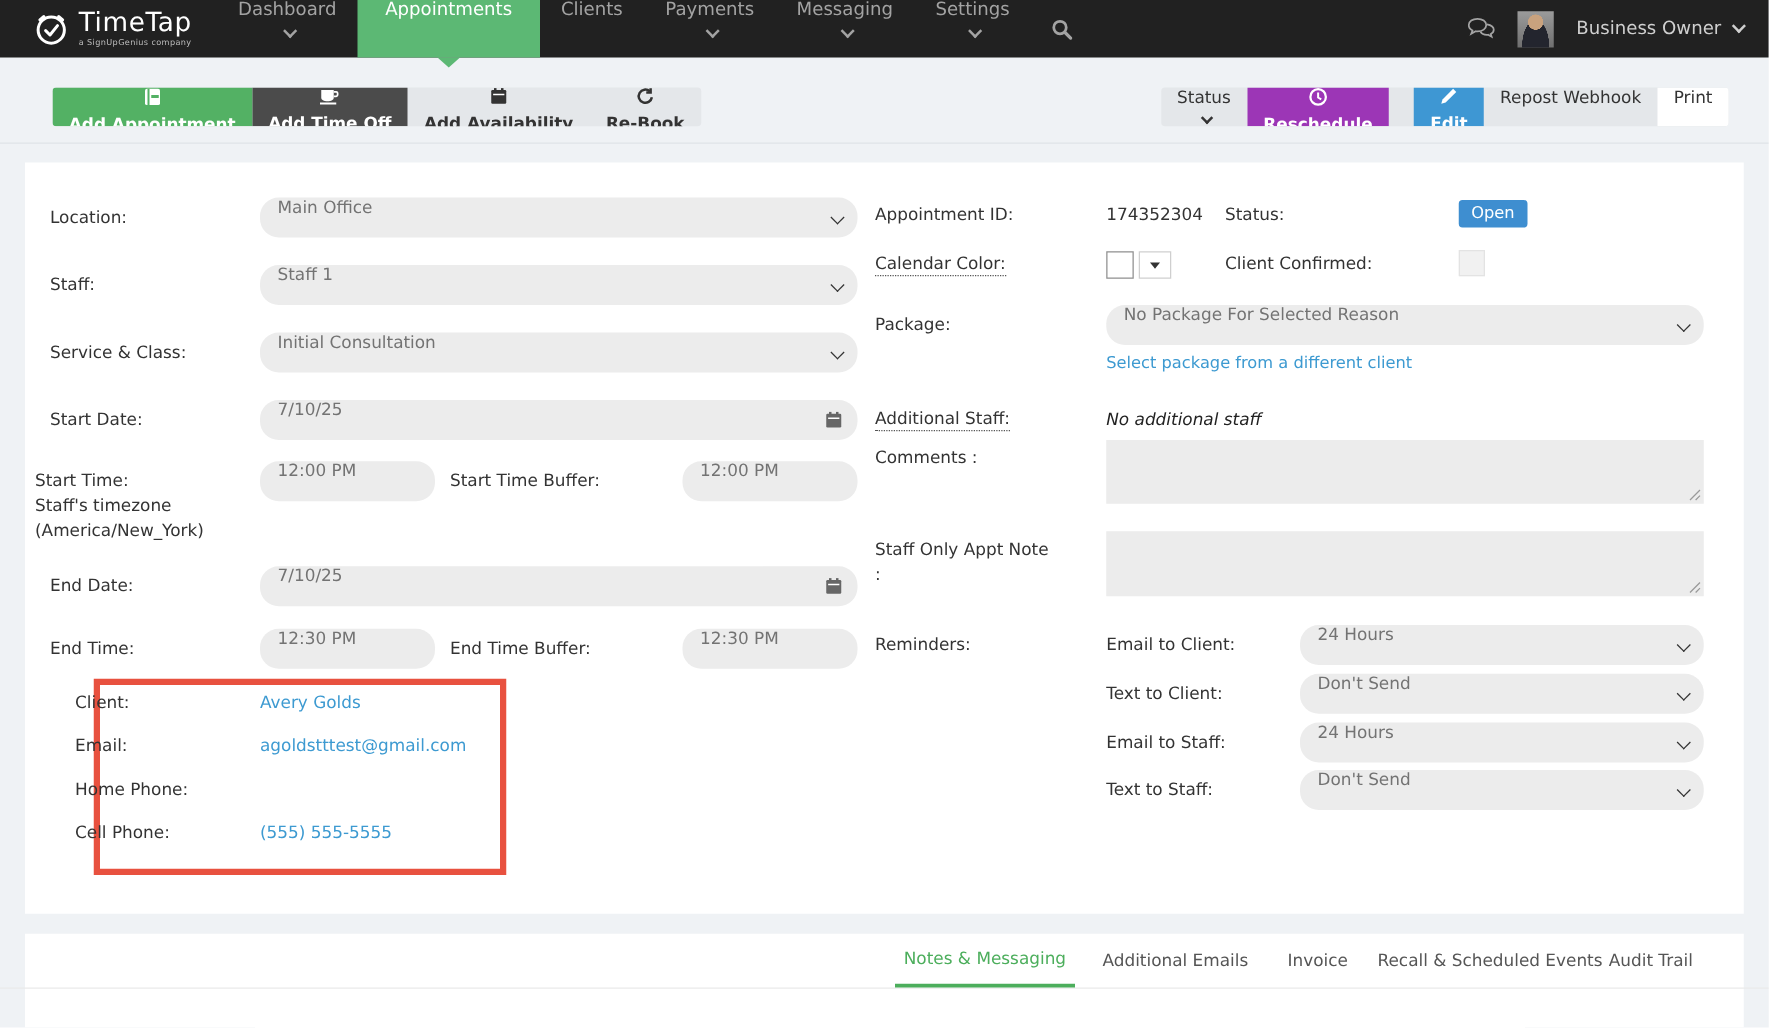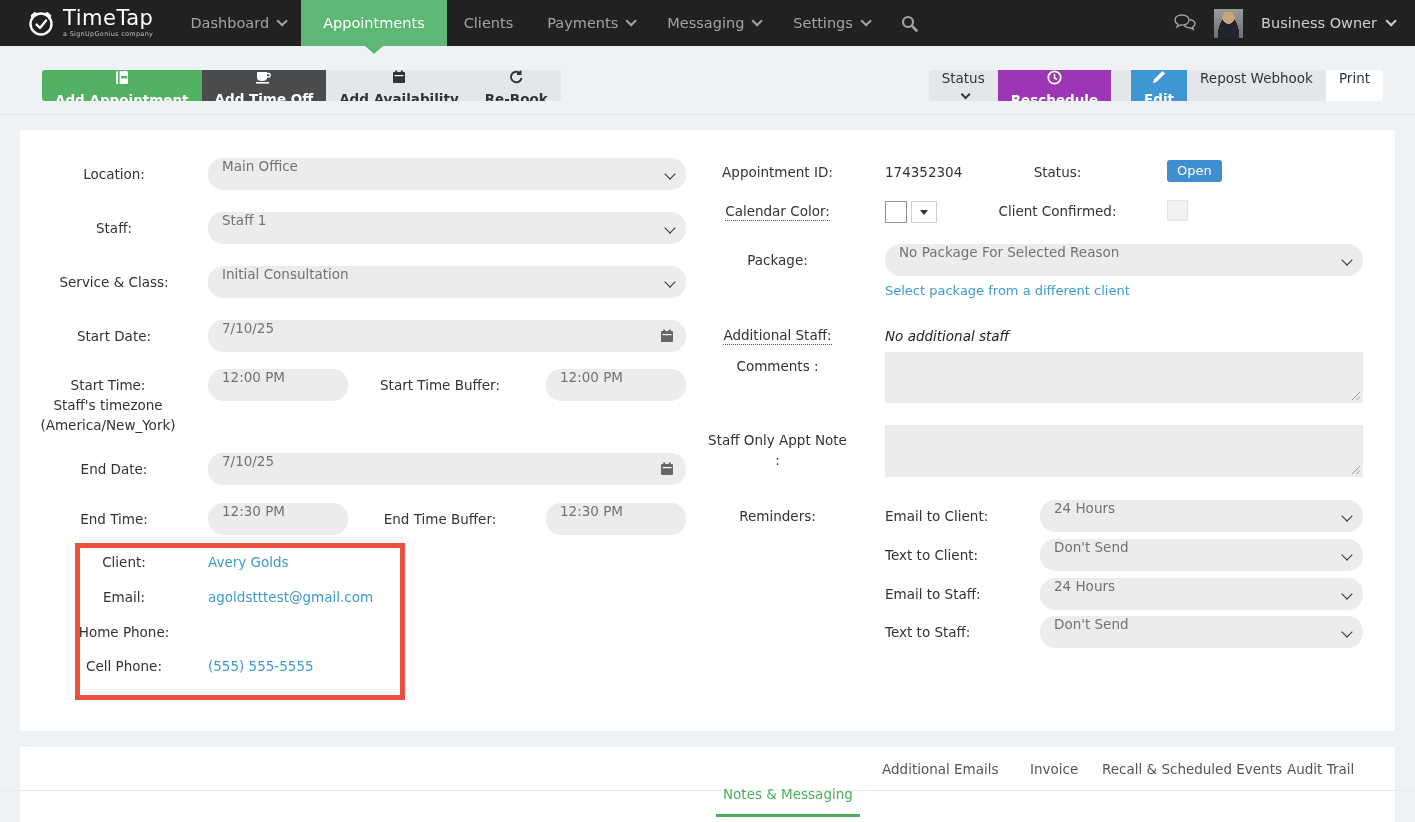--- a/index.html
+++ b/index.html
@@ -16,21 +16,21 @@
     position:absolute; top:0; left:0; right:0; height:46px;
     background:#212121; display:flex; align-items:stretch; z-index:5;
   }
   .brand { display:flex; align-items:center; padding:0 20px 0 26px; gap:7px; }
   .brand-text { color:#fff; line-height:1; }
   .brand-name { font-size:21px; font-weight:400; letter-spacing:.5px; }
   .brand-tagline { font-size:6.5px; color:#bdbdbd; margin-top:2px; letter-spacing:.3px; }
   .nav-items { display:flex; align-items:stretch; }
   .nav-item {
     display:flex; align-items:center; gap:7px; padding:0 17px;
-    color:#a3a3a3; font-size:14.5px; cursor:pointer; position:relative;
+    color:#a3a3a3; font-size:14.5px; cursor:pointer; position:relative;flex-direction:column;
   }
   .nav-item.active { background:#5cb874; color:#fff; padding:0 22px; }
   .nav-item.active::after {
     content:""; position:absolute; left:50%; bottom:-8px; margin-left:-9px;
     border-left:9px solid transparent; border-right:9px solid transparent;
     border-top:8px solid #5cb874;
   }
   .chev { width:8px; height:8px; border-right:2px solid currentColor; border-bottom:2px solid currentColor;
     transform:rotate(45deg) translateY(-3px); display:inline-block; }
   .nav-search { display:flex; align-items:center; padding:0 16px; color:#a3a3a3; }
@@ -61,41 +61,41 @@
   .tbtn.blue  { background:#3e97d3; color:#fff;margin-left:20px; }
   .tbtn.white { background:#fff; color:#333; font-weight:400; }
   .icon { display:inline-flex; }
 
   
   .card { position:absolute; background:#fff; left:20px; right:20px; }
   .card1 { top:130px; height:601px; }
   .card2 { top:747px; height:75px; }
 
   
-  .lbl { position:absolute; text-align:center; color:#333; font-size:13.5px; }
+  .lbl { position:absolute; text-align:left; color:#333; font-size:13.5px; }
   .sel, .inp {
     position:absolute; height:32px; background:#ececec; display:flex; align-items:flex-start;
     padding:0 14px; color:#737373; font-size:13.5px; cursor:pointer;border-radius:15px;
   }
   .sel .selchev {
     position:absolute; right:12px; top:12px; width:8px; height:8px;
     border-right:1.5px solid #333; border-bottom:1.5px solid #333; transform:rotate(45deg);
   }
   .ta { position:absolute; background:#ececec; }
   .ta svg { position:absolute; right:2px; bottom:2px; }
   .link { color:#3d9ad1; cursor:pointer; }
   .dotted { border-bottom:1px dotted #555; padding-bottom:1px; cursor:help; }
   .badge { position:absolute; background:#3e8ed0; color:#fff; font-size:13px; padding:3px 10px 4px; border-radius:3px; }
   .redbox { position:absolute; left:75px; top:543px; width:330px; height:157px; border:5px solid #e8513f; }
 
   
   .tabs { position:absolute; left:0; right:0; top:747px; height:44px; border-bottom:1px solid #eaeaea; }
   .tab { position:absolute; top:0; height:43px; display:flex; align-items:center; padding:0 4px;
          color:#555; font-size:13.5px; cursor:pointer; }
-  .tab.active { color:#4cae5c; border-bottom:3px solid #4cae5c; padding:16px 7px;margin-top:27px; }
+  .tab.active { color:#4cae5c; border-bottom:3px solid #4cae5c; padding:16px 7px; }
 </style>
 </head>
 <body>
 
 <div class="page">
 
   <div class="navbar">
     <div class="brand">
       <span class="icon">
         <svg width="30" height="30" viewBox="0 0 30 30">

